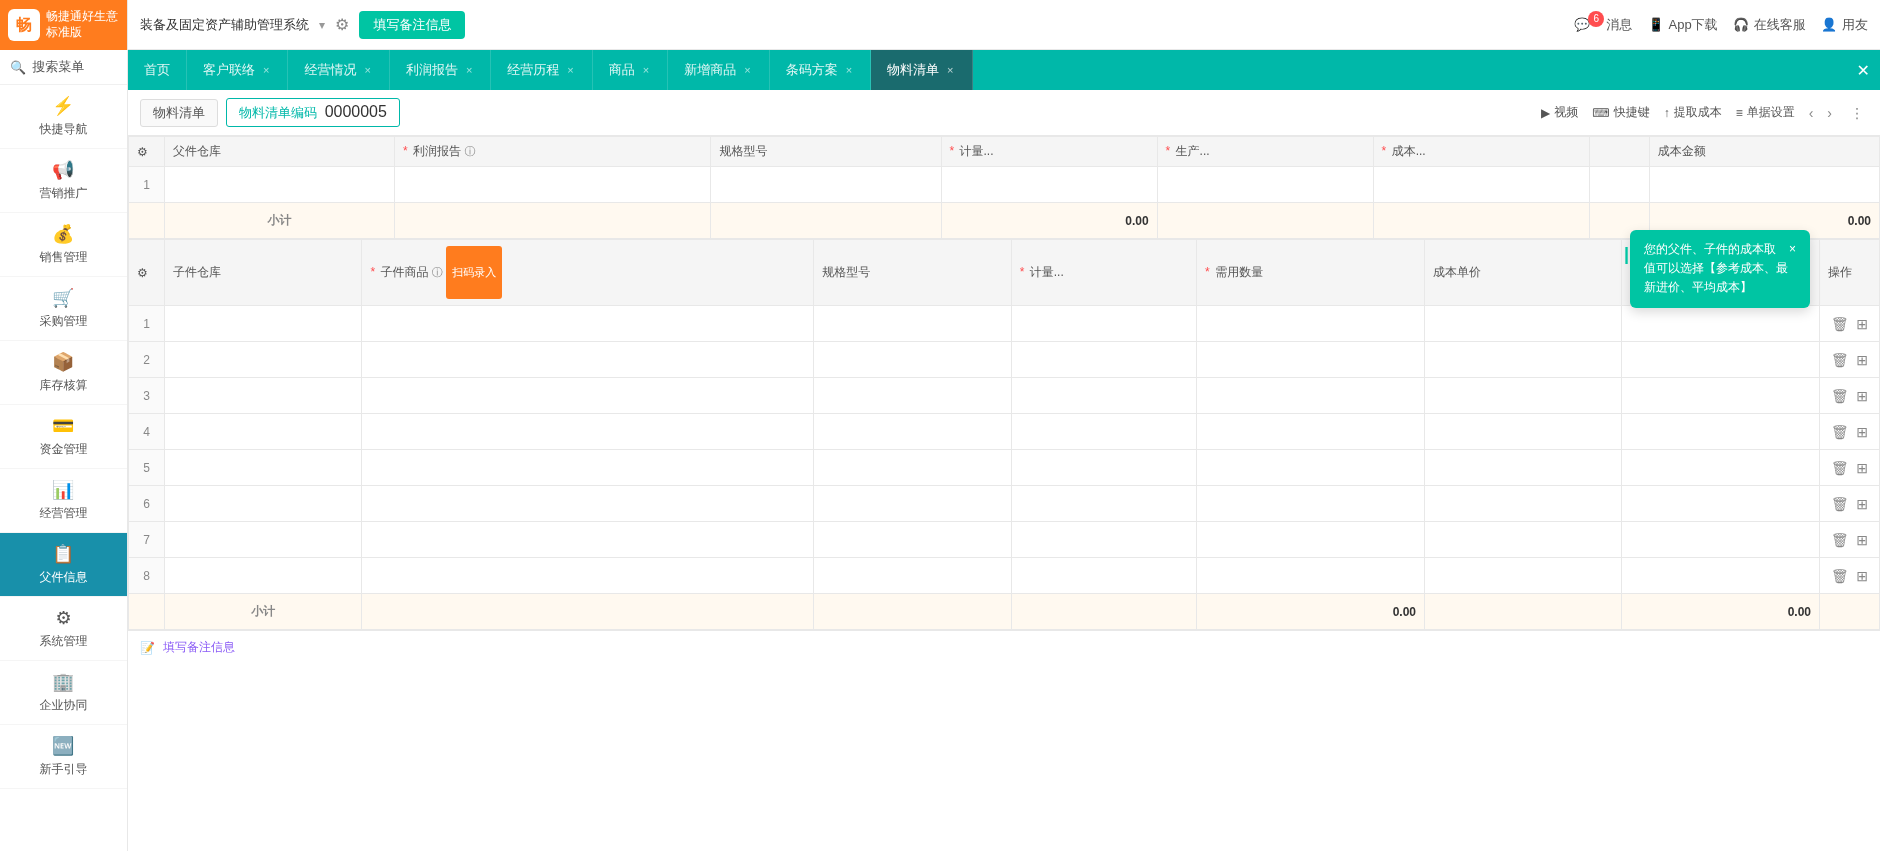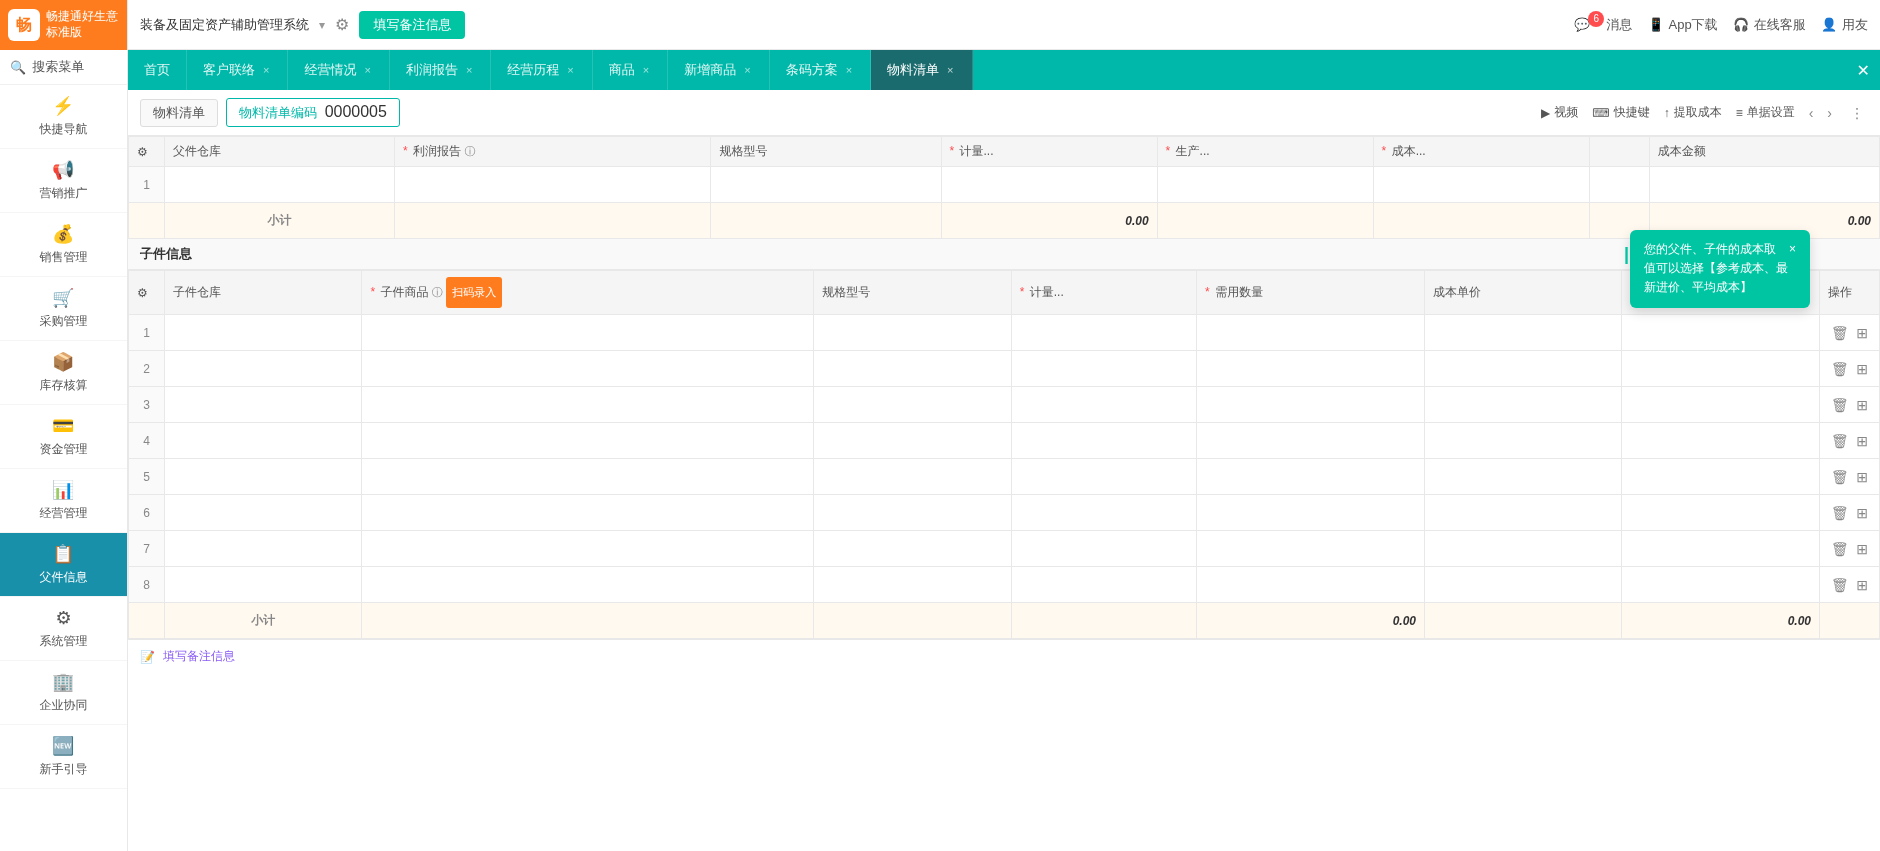--- a/index.html
+++ b/index.html
@@ -258,31 +258,30 @@
     .data-table .subtotal-row {
       background: #fff9f0;
       font-weight: bold;
     }
     .data-table .subtotal-label {
       color: #888;
       text-align: center;
     }
     .data-table .subtotal-val {
       color: #333;
-      font-style: italic;
     }
     .required-star { color: #ff4d4f; margin-right: 2px; }
     .col-gear { width: 36px; text-align: center; }
     .col-actions { width: 60px; text-align: center; }
     .scan-btn {
       background: #ff7c1e;
       color: #fff;
       border: none;
       border-radius: 3px;
-      padding: 8px 6px;
+      padding: 19px 6px;
       font-size: 11px;
       cursor: pointer;
     }
     .action-icon {
       font-size: 14px;
       color: #888;
       cursor: pointer;
       padding: 2px;
     }
     .action-icon2 {
@@ -556,21 +555,20 @@
           <td></td>
           <td class="subtotal-val" style="text-align:right;font-weight:bold;">0.00</td>
           <td></td>
           <td></td>
           <td></td>
           <td class="subtotal-val" style="text-align:right;font-weight:bold;">0.00</td>
         </tr>
       </tbody>
     </table>
 
-    <div class="section-header">子件信息</div>
     <table class="data-table">
       <thead>
         <tr>
           <th class="col-gear">⚙</th>
           <th>
             <span>子件仓库</span>
           </th>
           <th>
             <span class="required-star">*</span>
             <span>子件商品</span>

